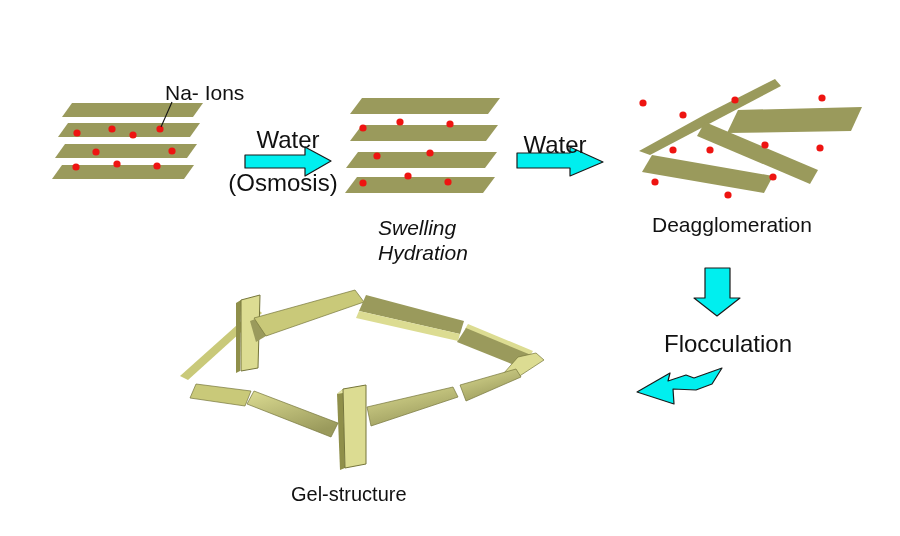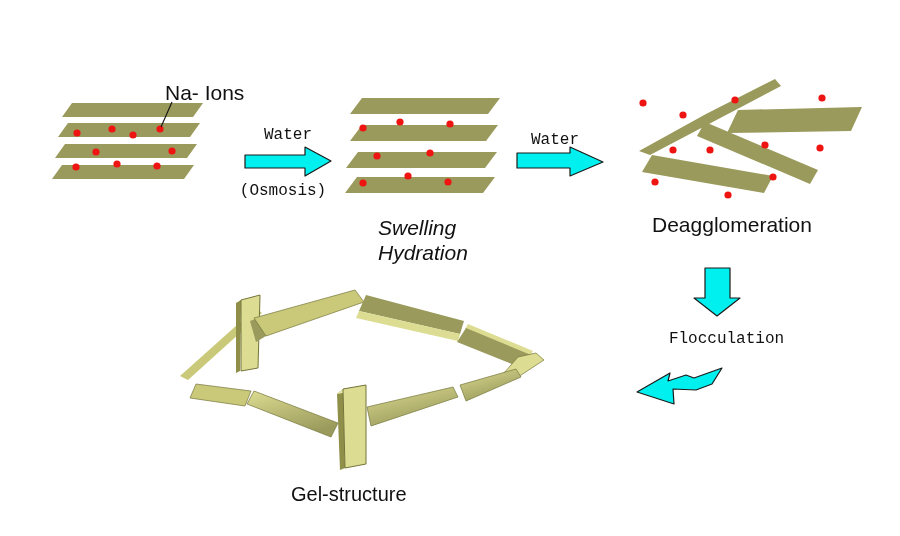--- a/index.html
+++ b/index.html
@@ -24,21 +24,21 @@
     left: 0; top: 0;
   }
   .lbl {
     position: absolute;
     color: var(--c-text, #111111);
     white-space: nowrap;
     line-height: 1.2;
   }
   .lbl-lg { font-size: 21px; }
   .lbl-md { font-size: 20px; }
-  .lbl-sm { font-size: 16px; font-family: Liberation Mono, monospace; }
+  .lbl-sm { font-size: 24px; }
   .center { text-align: center; }
 
   
   .f-olive { fill: var(--c-plate-olive, #9a9a5c); }
   .f-mid   { fill: var(--c-plate-mid, #c9c979); }
   .f-front { fill: var(--c-plate-front, #dcdc92); }
   .f-side  { fill: var(--c-plate-side, #8f8f4a); }
   .f-hl    { fill: var(--c-plate-highlight, #e9e9ab); }
   .edge    { stroke: var(--c-plate-edge, #75753b); stroke-width: 0.7; }
   .edge-strong { stroke: var(--c-plate-edge, #75753b); stroke-width: 1; }
@@ -148,21 +148,21 @@
       <polygon class="f-front edge-strong" points="343,389 366,385 366,464 345,468"></polygon>
       <polygon fill="url(#shade)" class="edge" points="254,391 338,423 331,437 247,404"></polygon>
       <polygon class="f-mid edge" points="196,384 251,391 245,406 190,398"></polygon>
     </g>
   </svg>
 
   <div class="lbl lbl-lg" style="left:165px; top:80px;">Na- Ions</div>
 
 
   <div class="lbl lbl-sm center" style="left:244px; top:126px; width:88px;">Water</div>
-  <div class="lbl lbl-sm center" style="left:228px; top:182px; width:110px;">(Osmosis)</div>
+  <div class="lbl lbl-sm center" style="left:228px; top:169px; width:110px;">(Osmosis)</div>
 
   <div class="lbl lbl-lg" style="left:378px; top:215px;font-style:italic;">
     <span style="display:block;">Swelling</span>
     <span style="display:block;">Hydration</span>
   </div>
 
   <div class="lbl lbl-sm center" style="left:510px; top:131px; width:90px;">Water</div>
 
   <div class="lbl lbl-lg" style="left:652px; top:212px;">Deagglomeration</div>
 

